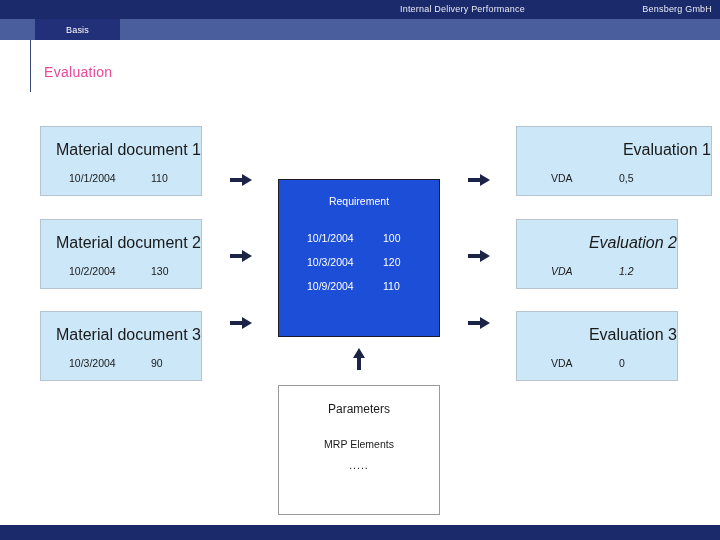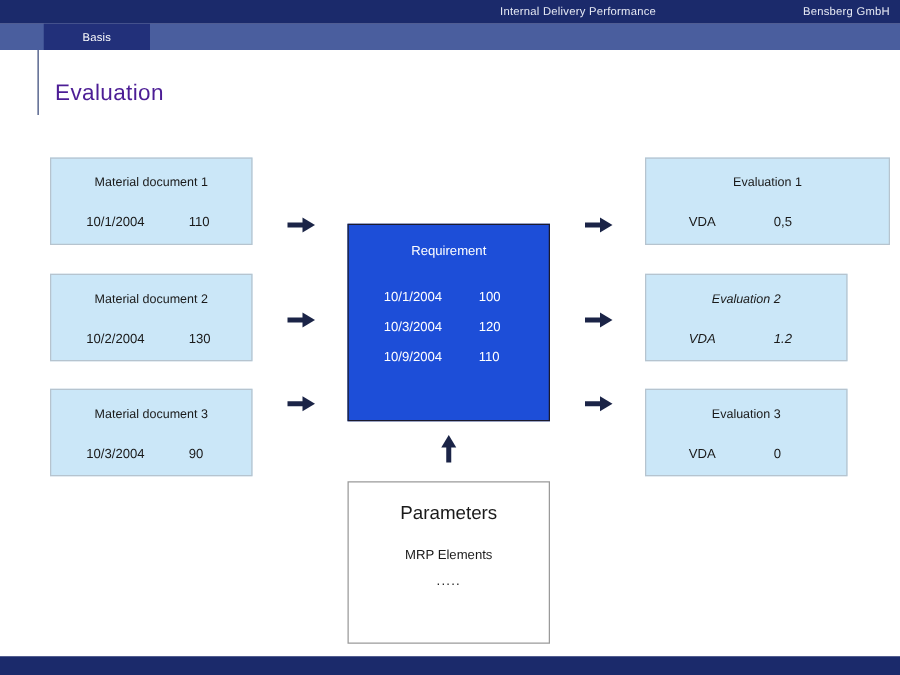--- a/index.html
+++ b/index.html
@@ -59,38 +59,38 @@
   
   #title-rule {
     position: absolute;
     left: 30px; top: 40px;
     width: 1px; height: 52px;
     background: #3a4a7a;
   }
   #page-title {
     position: absolute;
     left: 44px; top: 64px;
-    font-size: 18px;
-    color: #4c1d95;
+    font-size: 14px;
+    color: #ec4899;
     letter-spacing: 0.3px;
   }
 
   
   .lbox {
     position: absolute;
     background: #cbe7f8;
     border: 1px solid #b6c4cf;
     box-sizing: border-box;
   }
   .lbox .bhead {
     position: absolute;
     left: 0; right: 0;
     top: 14px;
-    text-align: center;
-    font-size: 10px;
+    text-align: right;
+    font-size: 16px;
     color: #1a1a1a;
   }
   .lbox .brow {
     position: absolute;
     left: 0; right: 0;
     top: 45px;
     font-size: 10.5px;
     color: #1a1a1a;
   }
   .lbox .brow .k {
@@ -150,21 +150,21 @@
     left: 278px; top: 385px;
     width: 162px; height: 130px;
     background: #ffffff;
     border: 1px solid #9a9a9a;
     box-sizing: border-box;
   }
   #parameters-box .phead {
     position: absolute;
     left: 0; right: 0; top: 16px;
     text-align: center;
-    font-size: 15px;
+    font-size: 12px;
     color: #1a1a1a;
   }
   #parameters-box .plist {
     position: absolute;
     left: 0; right: 0; top: 50px;
     text-align: center;
   }
   #parameters-box .plist div {
     font-size: 10.5px;
     color: #1a1a1a;

